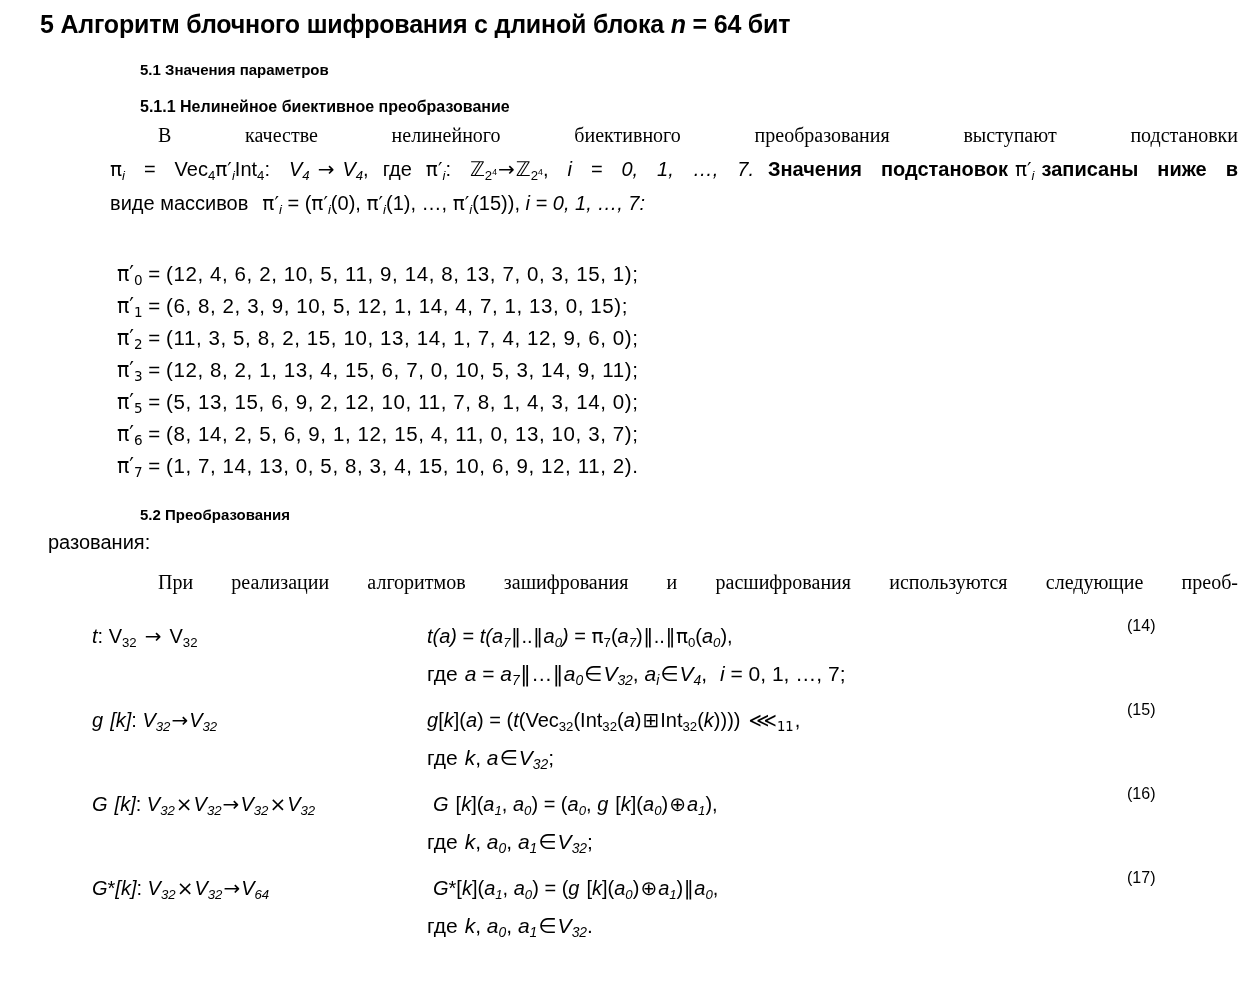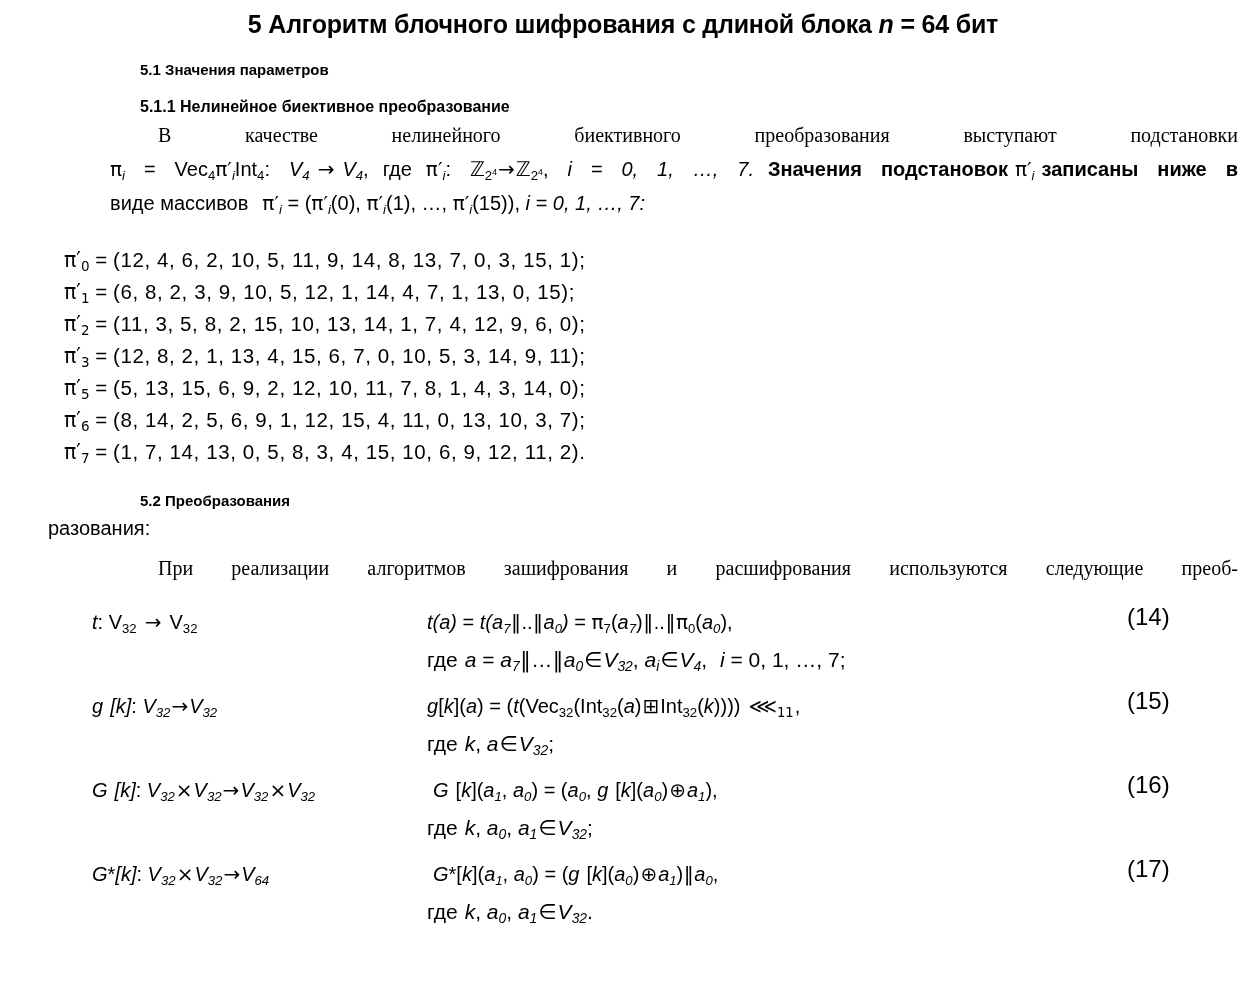--- a/index.html
+++ b/index.html
@@ -19,21 +19,20 @@
     position: relative;
     width: 1246px;
     height: 1004px;
     padding: 0;
   }
 
   
   .h1 {
     font-size: 25px;
     font-weight: bold;
-    text-align: center;
     margin: 10px 0 0 0;
     padding: 0 40px;
     letter-spacing: -0.2px;
   }
   .h2 {
     font-size: 15px;
     font-weight: bold;
     margin: 22px 0 0 140px;
   }
   .h3 {
@@ -77,22 +76,22 @@
   .pi {
     font-family: "DejaVu Sans", sans-serif;
     font-style: normal;
   }
   .nb { white-space: nowrap; }
   .sp { display: inline-block; width: 7px; }
   .sp-l { display: inline-block; width: 14px; }
 
   
   .perm-block {
-    margin: 26px 0 0 0;
-    padding-left: 64px;
+    margin: 40px 0 0 0;
+    padding-left: 117px;
   }
   .perm-row {
     font-size: 20.5px;
     line-height: 31px;
     white-space: nowrap;
   }
   .perm-lhs {
     font-family: "DejaVu Sans", sans-serif;
   }
   .perm-vals {
@@ -125,21 +124,21 @@
   .fwhere {
     margin-left: 335px;
     font-size: 21px;
     line-height: 38px;
     white-space: nowrap;
   }
   .eqno-wrap {
     position: absolute;
     left: 1035px;
     top: 0;
-    font-size: 24px;
+    font-size: 16px;
   }
   .fgroup {
     position: relative;
   }
   .dbar {
     font-family: "DejaVu Sans", sans-serif;
     font-style: normal;
     padding: 0 0.5px;
   }
   .op {

